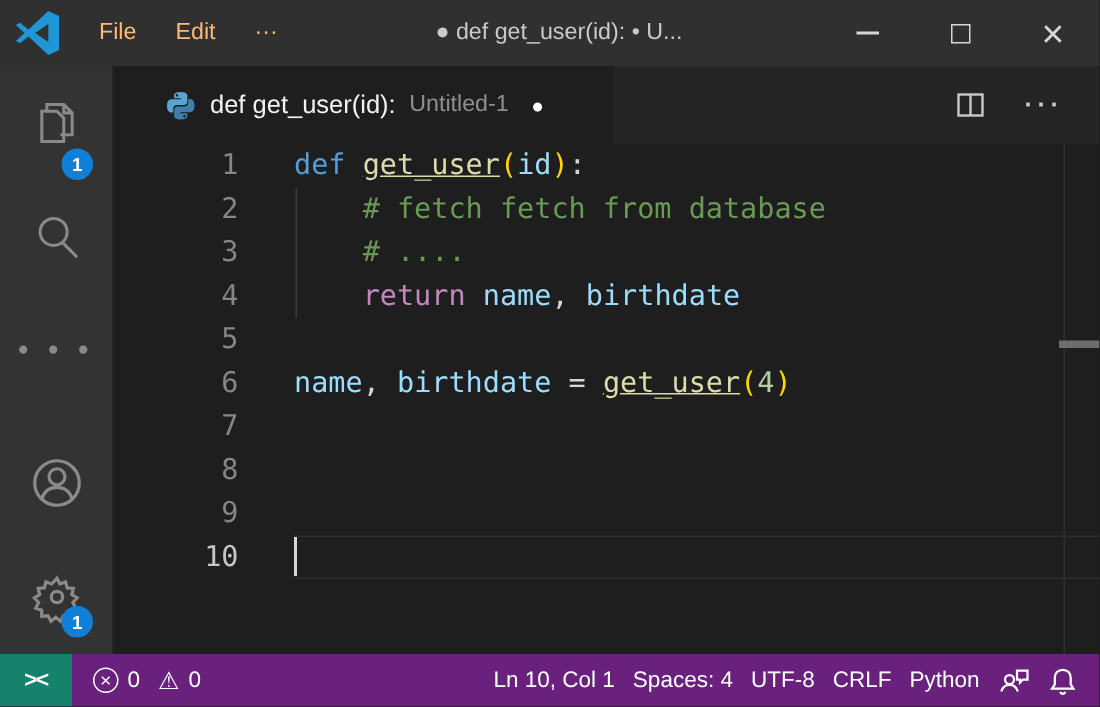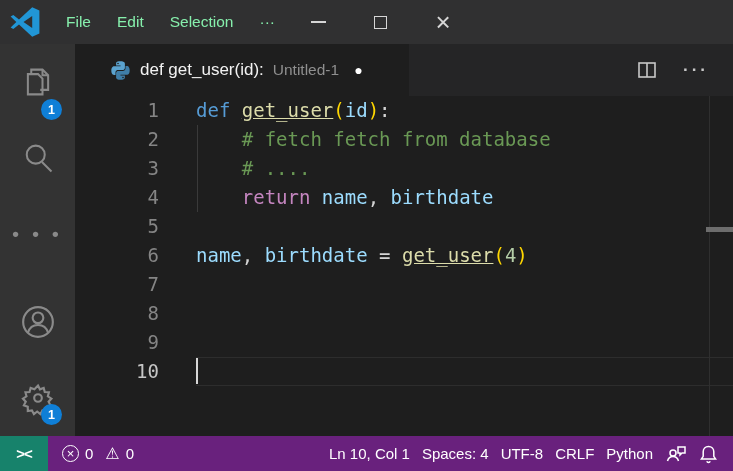--- a/index.html
+++ b/index.html
@@ -3,21 +3,21 @@
 <meta charset="utf-8">
 <style>
   * { margin:0; padding:0; box-sizing:border-box; }
   html,body { width:733px; height:471px; overflow:hidden; }
   body { font-family:"Liberation Sans", sans-serif; background:#1e1e1e; color:#cccccc; }
 
   
   .titlebar { height:44px; background:var(--title-bar); display:flex; align-items:center; }
   .logo { width:30px; height:30px; margin:0 13px 0 10px; flex:none; }
   .menus { display:flex; align-items:center; }
-  .menu-item { padding:4px 13px; font-size:15.5px; color:#86efac; cursor:default; }
+  .menu-item { padding:4px 13px; font-size:15.5px; color:#fdba74; cursor:default; }
   .win-title { flex:1; text-align:center; font-size:15.5px; color:#c9c9c9;
                white-space:nowrap; overflow:hidden; }
   .win-controls { display:flex; height:100%; flex:none; }
   .win-btn { width:62px; height:100%; display:flex; align-items:center; justify-content:center; color:#d6d6d6; }
   .min-glyph { width:15px; height:2px; background:#d6d6d6; }
   .max-glyph { width:13px; height:13px; border:1.5px solid #d6d6d6; }
   .close-glyph { font-size:26px; font-weight:300; line-height:1; }
 
   
   .main { display:flex; height:392px; }
@@ -84,23 +84,23 @@
 </head>
 <body>
 
 <div class="titlebar">
   <svg class="logo" viewBox="0 0 100 100">
     <path fill="#2196d6" d="M74 1 L30 42 L11 27 L2 32 L21 50 L2 68 L11 73 L30 58 L74 99 L98 88 L98 12 Z M74 30 L74 70 L45 50 Z"></path>
   </svg>
   <div class="menus">
     <span class="menu-item">File</span>
     <span class="menu-item">Edit</span>
-    <span class="menu-item">Selection</span>
     <span class="menu-item">···</span>
   </div>
+  <div class="win-title">● def get_user(id): • U...</div>
   <div class="win-controls">
     <div class="win-btn">
         <div class="min-glyph"></div>
       </div>
     <div class="win-btn">
         <div class="max-glyph"></div>
       </div>
     <div class="win-btn">
         <span class="close-glyph">×</span>
       </div>

